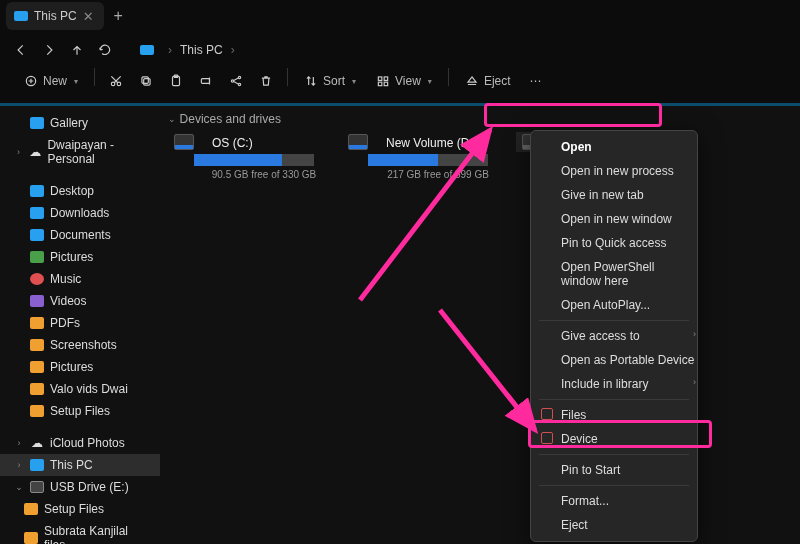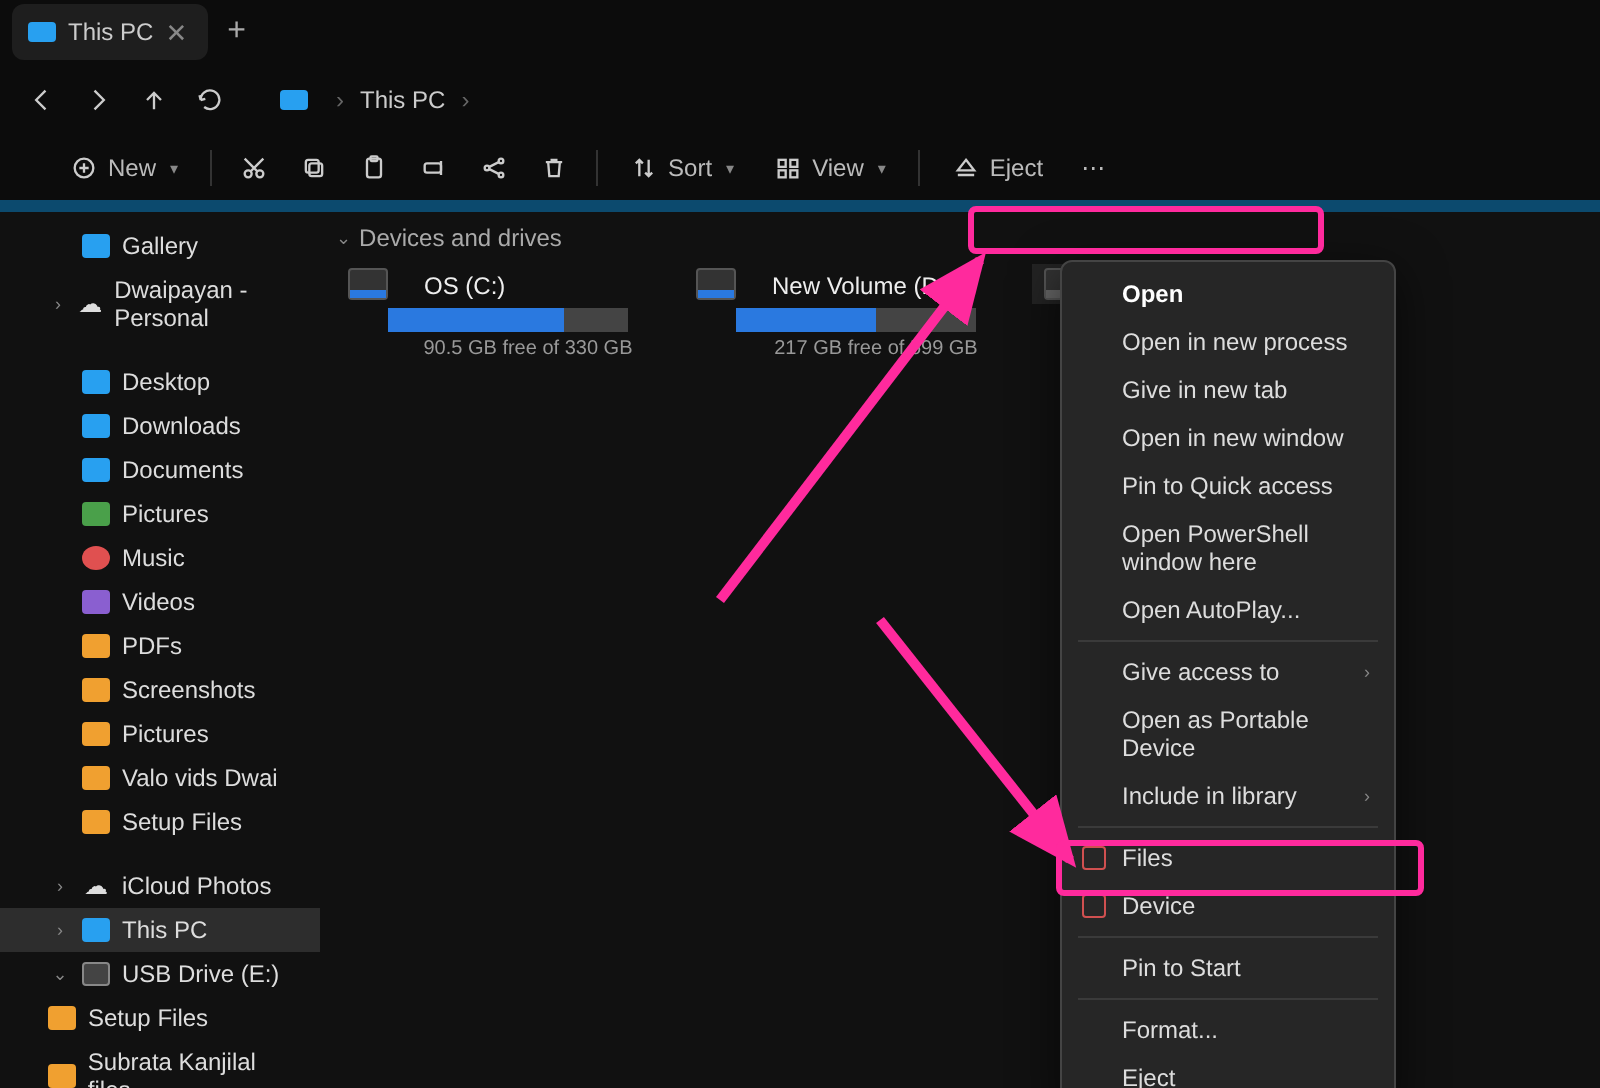--- a/index.html
+++ b/index.html
@@ -13,33 +13,33 @@
 .plus { color:#aaa; font-size:16px; margin-left:10px; cursor:pointer; }
 
 
 .navbar { height:36px; display:flex; align-items:center; background:#0c0c0c; padding:0 8px; gap:2px; }
 .nav-btn { width:26px; height:26px; display:flex; align-items:center; justify-content:center; color:#bbb; border-radius:4px; cursor:pointer; }
 .nav-btn svg { width:14px; height:14px; }
 .addr { display:flex; align-items:center; gap:8px; margin-left:14px; }
 .addr .sep { color:#666; }
 
 
-.toolbar { height:38px; display:flex; align-items:center; background:#0c0c0c; padding:0 27px; gap:4px; border-bottom:6px solid #0c4a6e; }
+.toolbar { height:38px; display:flex; align-items:flex-start; background:#0c0c0c; padding:0 16px; gap:4px; border-bottom:3px solid #0c4a6e; }
 .tool-btn { height:26px; display:flex; align-items:center; gap:5px; padding:0 8px; color:#bbb; border-radius:4px; cursor:pointer; font-size:12px; }
 .tool-btn.icon-only { width:26px; padding:0; justify-content:center; }
 .tool-btn svg { width:14px; height:14px; }
 .divider { width:1px; height:18px; background:#333; margin:0 4px; }
 .chevd { font-size:8px; color:#888; margin-left:2px; }
 
 
 .content { display:flex; height:calc(544px - 32px - 36px - 38px); }
 
 
 .navpane { width:160px; background:#111; overflow:auto; padding:6px 0; }
-.nav-item { display:flex; align-items:center; gap:6px; padding:4px 8px 4px 25px; cursor:pointer; color:#ddd; }
+.nav-item { display:flex; align-items:center; gap:6px; padding:4px 8px 4px 14px; cursor:pointer; color:#ddd; }
 .nav-item.indent1 { padding-left:24px; }
 .nav-item.active { background:#2d2d2d; }
 .nav-item .ic { width:14px; height:12px; display:flex; align-items:center; justify-content:center; }
 .folder-ic { width:14px; height:10px; background:#f0a030; border-radius:2px; display:inline-block; }
 .folder-blue { width:14px; height:10px; background:#28a0f0; border-radius:2px; display:inline-block; }
 .folder-pic { background:#4aa04a; }
 .folder-music { background:#e05050; border-radius:50%; }
 .folder-video { background:#8a5fd0; }
 .pc-ic { width:14px; height:10px; background:#28a0f0; border-radius:2px; display:inline-block; }
 .usb-ic { width:14px; height:10px; background:#444; border:1px solid #888; border-radius:2px; display:inline-block; }
@@ -56,21 +56,21 @@
 .usb-drive-ic::after{background:#666;}
 .drive-title { font-size:12px; color:#eee; }
 .drive-bar { margin-left:26px;height:12px; width:120px; background:#444; border-radius:0; overflow:hidden; margin-top:2px; position:relative;}
 .drive-bar .fill { height:100%; background:#2a79e0; }
 .drive-sub { font-size:10px; color:#999; margin-left:26px; margin-top:3px;text-align:center; }
 .drive.selected .drive-top { background:#232323; }
 .drive.selected { }
 
 
 .context { position:absolute; left:530px; top:130px; width:168px; background:#262626; border:1px solid #444; border-radius:6px; padding:4px 0; z-index:50; font-size:12px; color:#ddd; box-shadow:0 6px 24px rgba(0,0,0,.6); }
-.ctx-item { display:flex; align-items:center; padding:5px 12px 5px 30px; position:relative; cursor:default; }
+.ctx-item { display:flex; align-items:flex-start; padding:5px 1px 5px 30px; position:relative; cursor:default; }
 .ctx-item.bold { font-weight:600; color:#fff; }
 .ctx-sep { height:1px; background:#3a3a3a; margin:3px 8px; }
 .ctx-item .right { margin-left:auto; color:#888; font-size:9px; }
 .ctx-item .pre-ic { position:absolute; left:10px; width:12px; height:12px; }
 .shield { border:1px solid #d05050; border-radius:2px; }
 
 
 .hl { position:absolute; border:3px solid #ff2a9d; border-radius:4px; z-index:60; pointer-events:none; }
 .hl1 { left:484px; top:103px; width:178px; height:24px; }
 .hl2 { left:528px; top:420px; width:184px; height:28px; }

